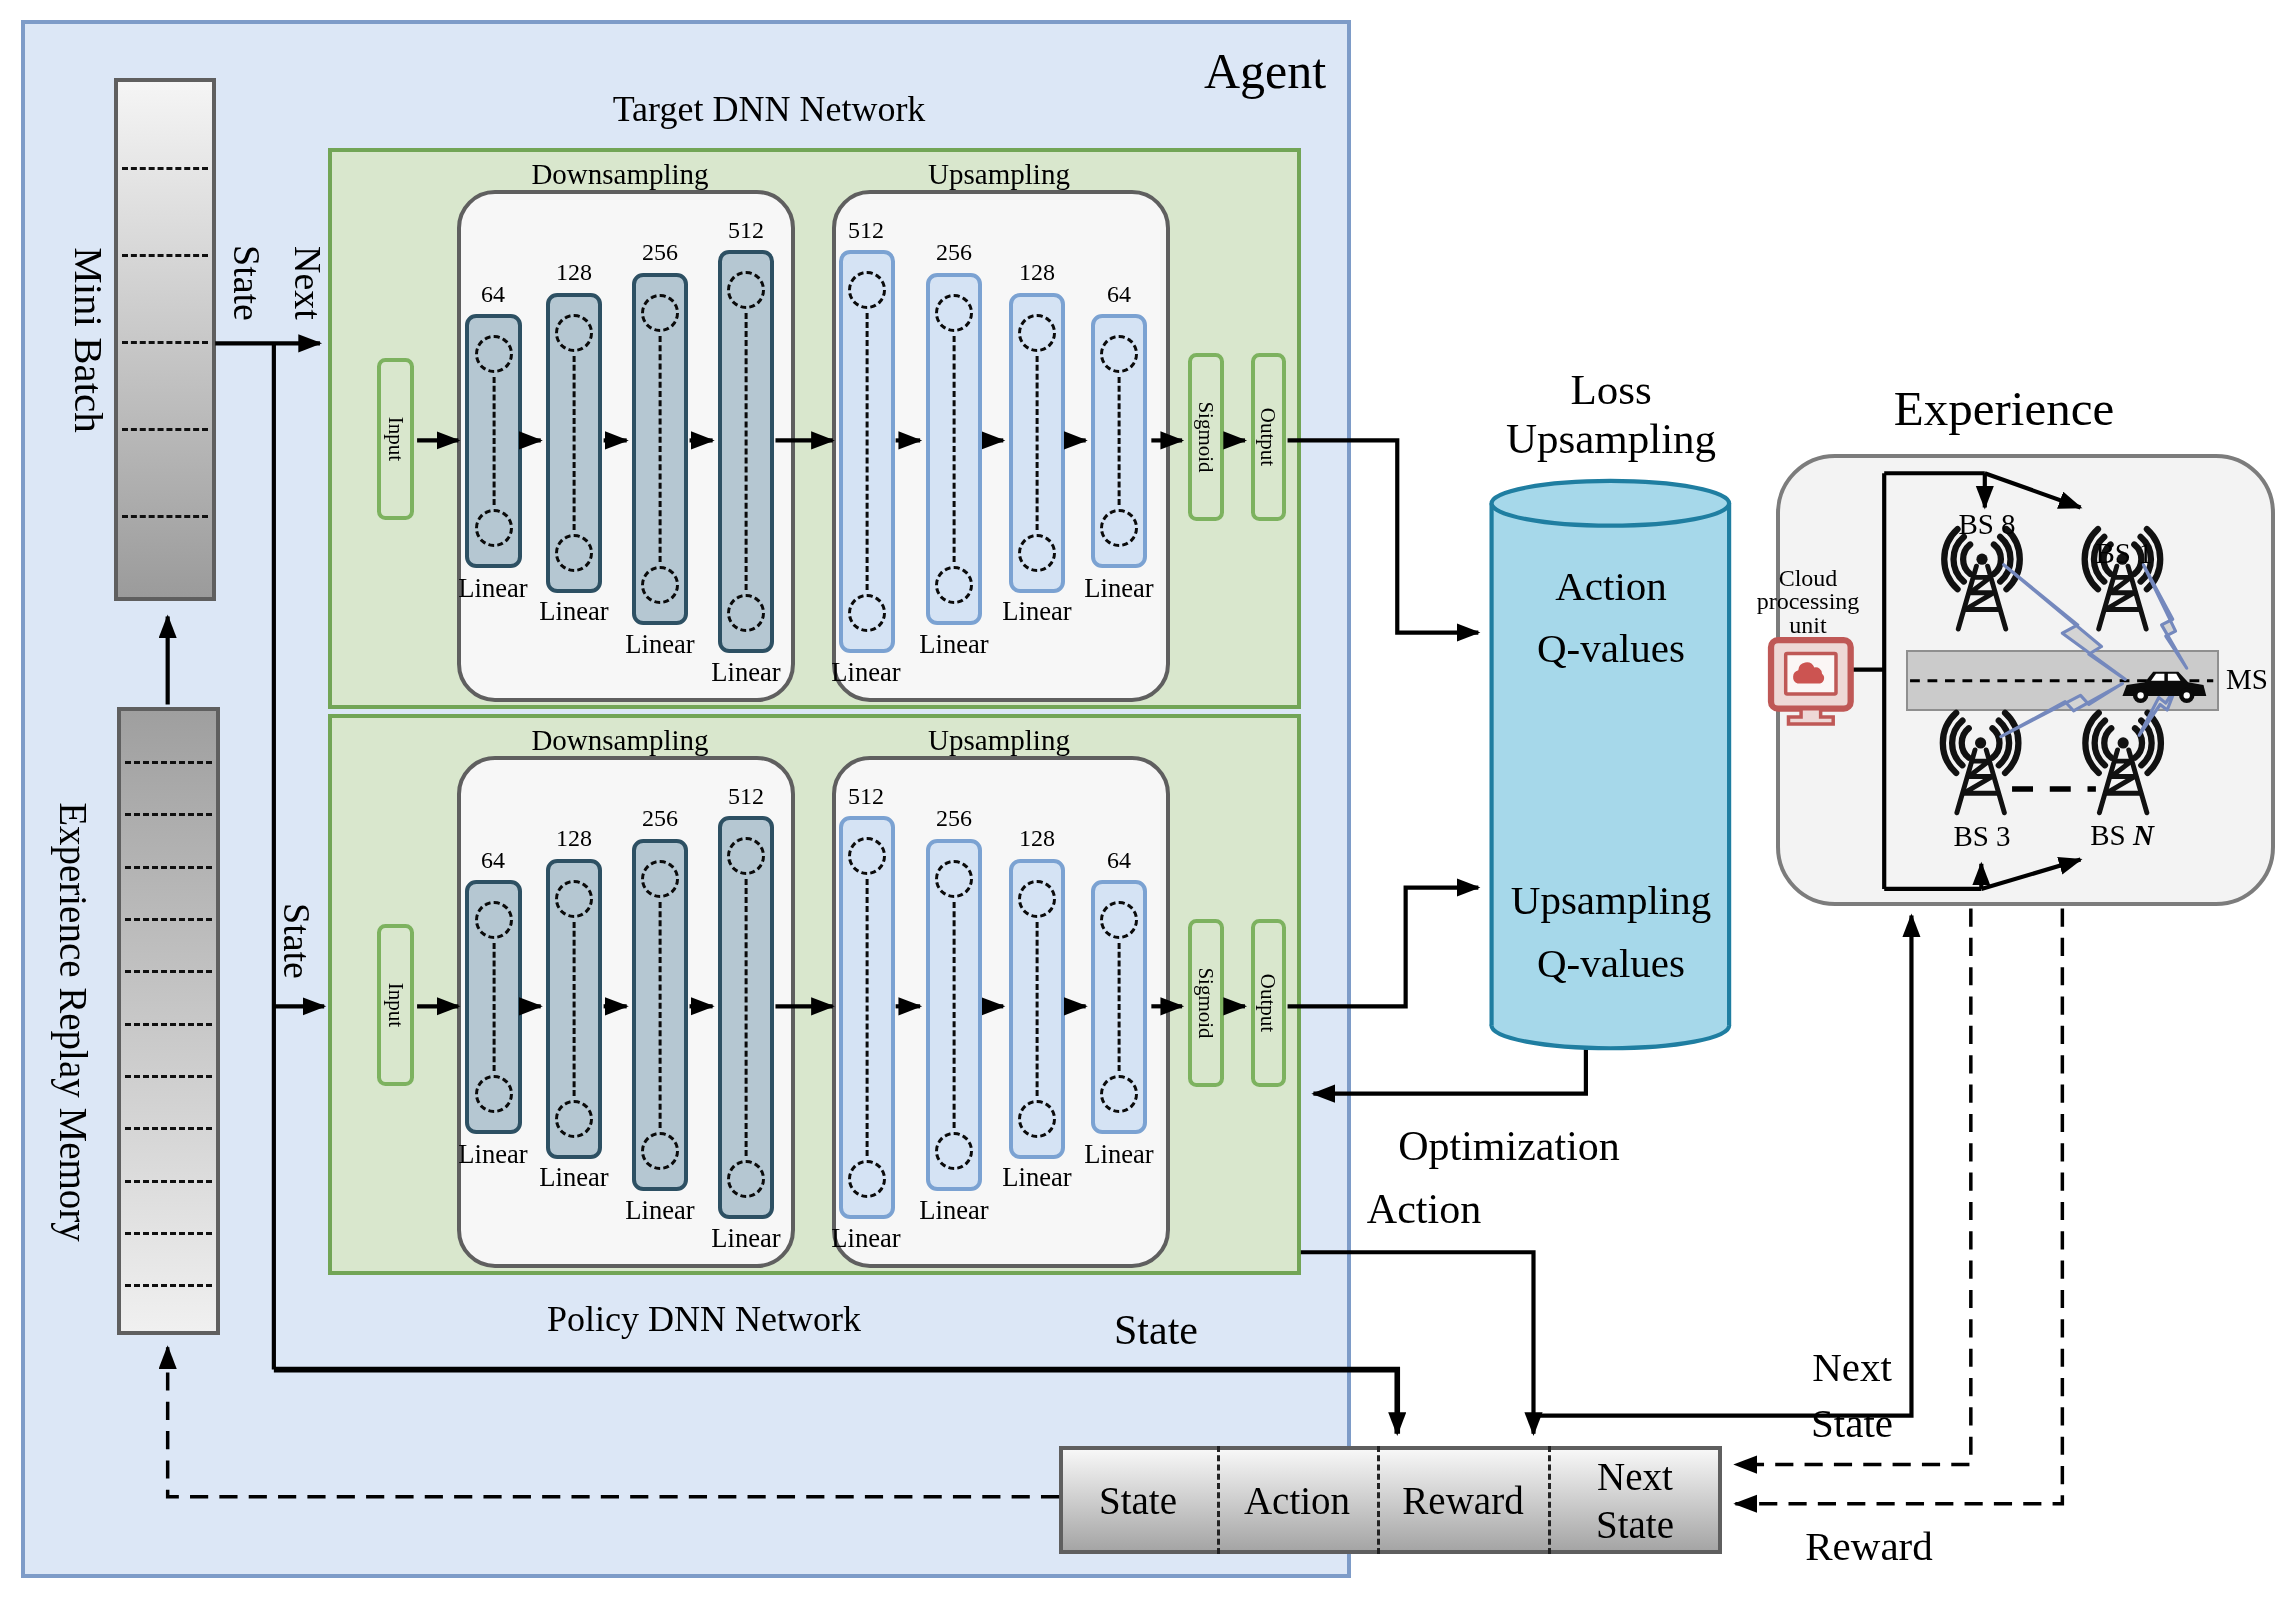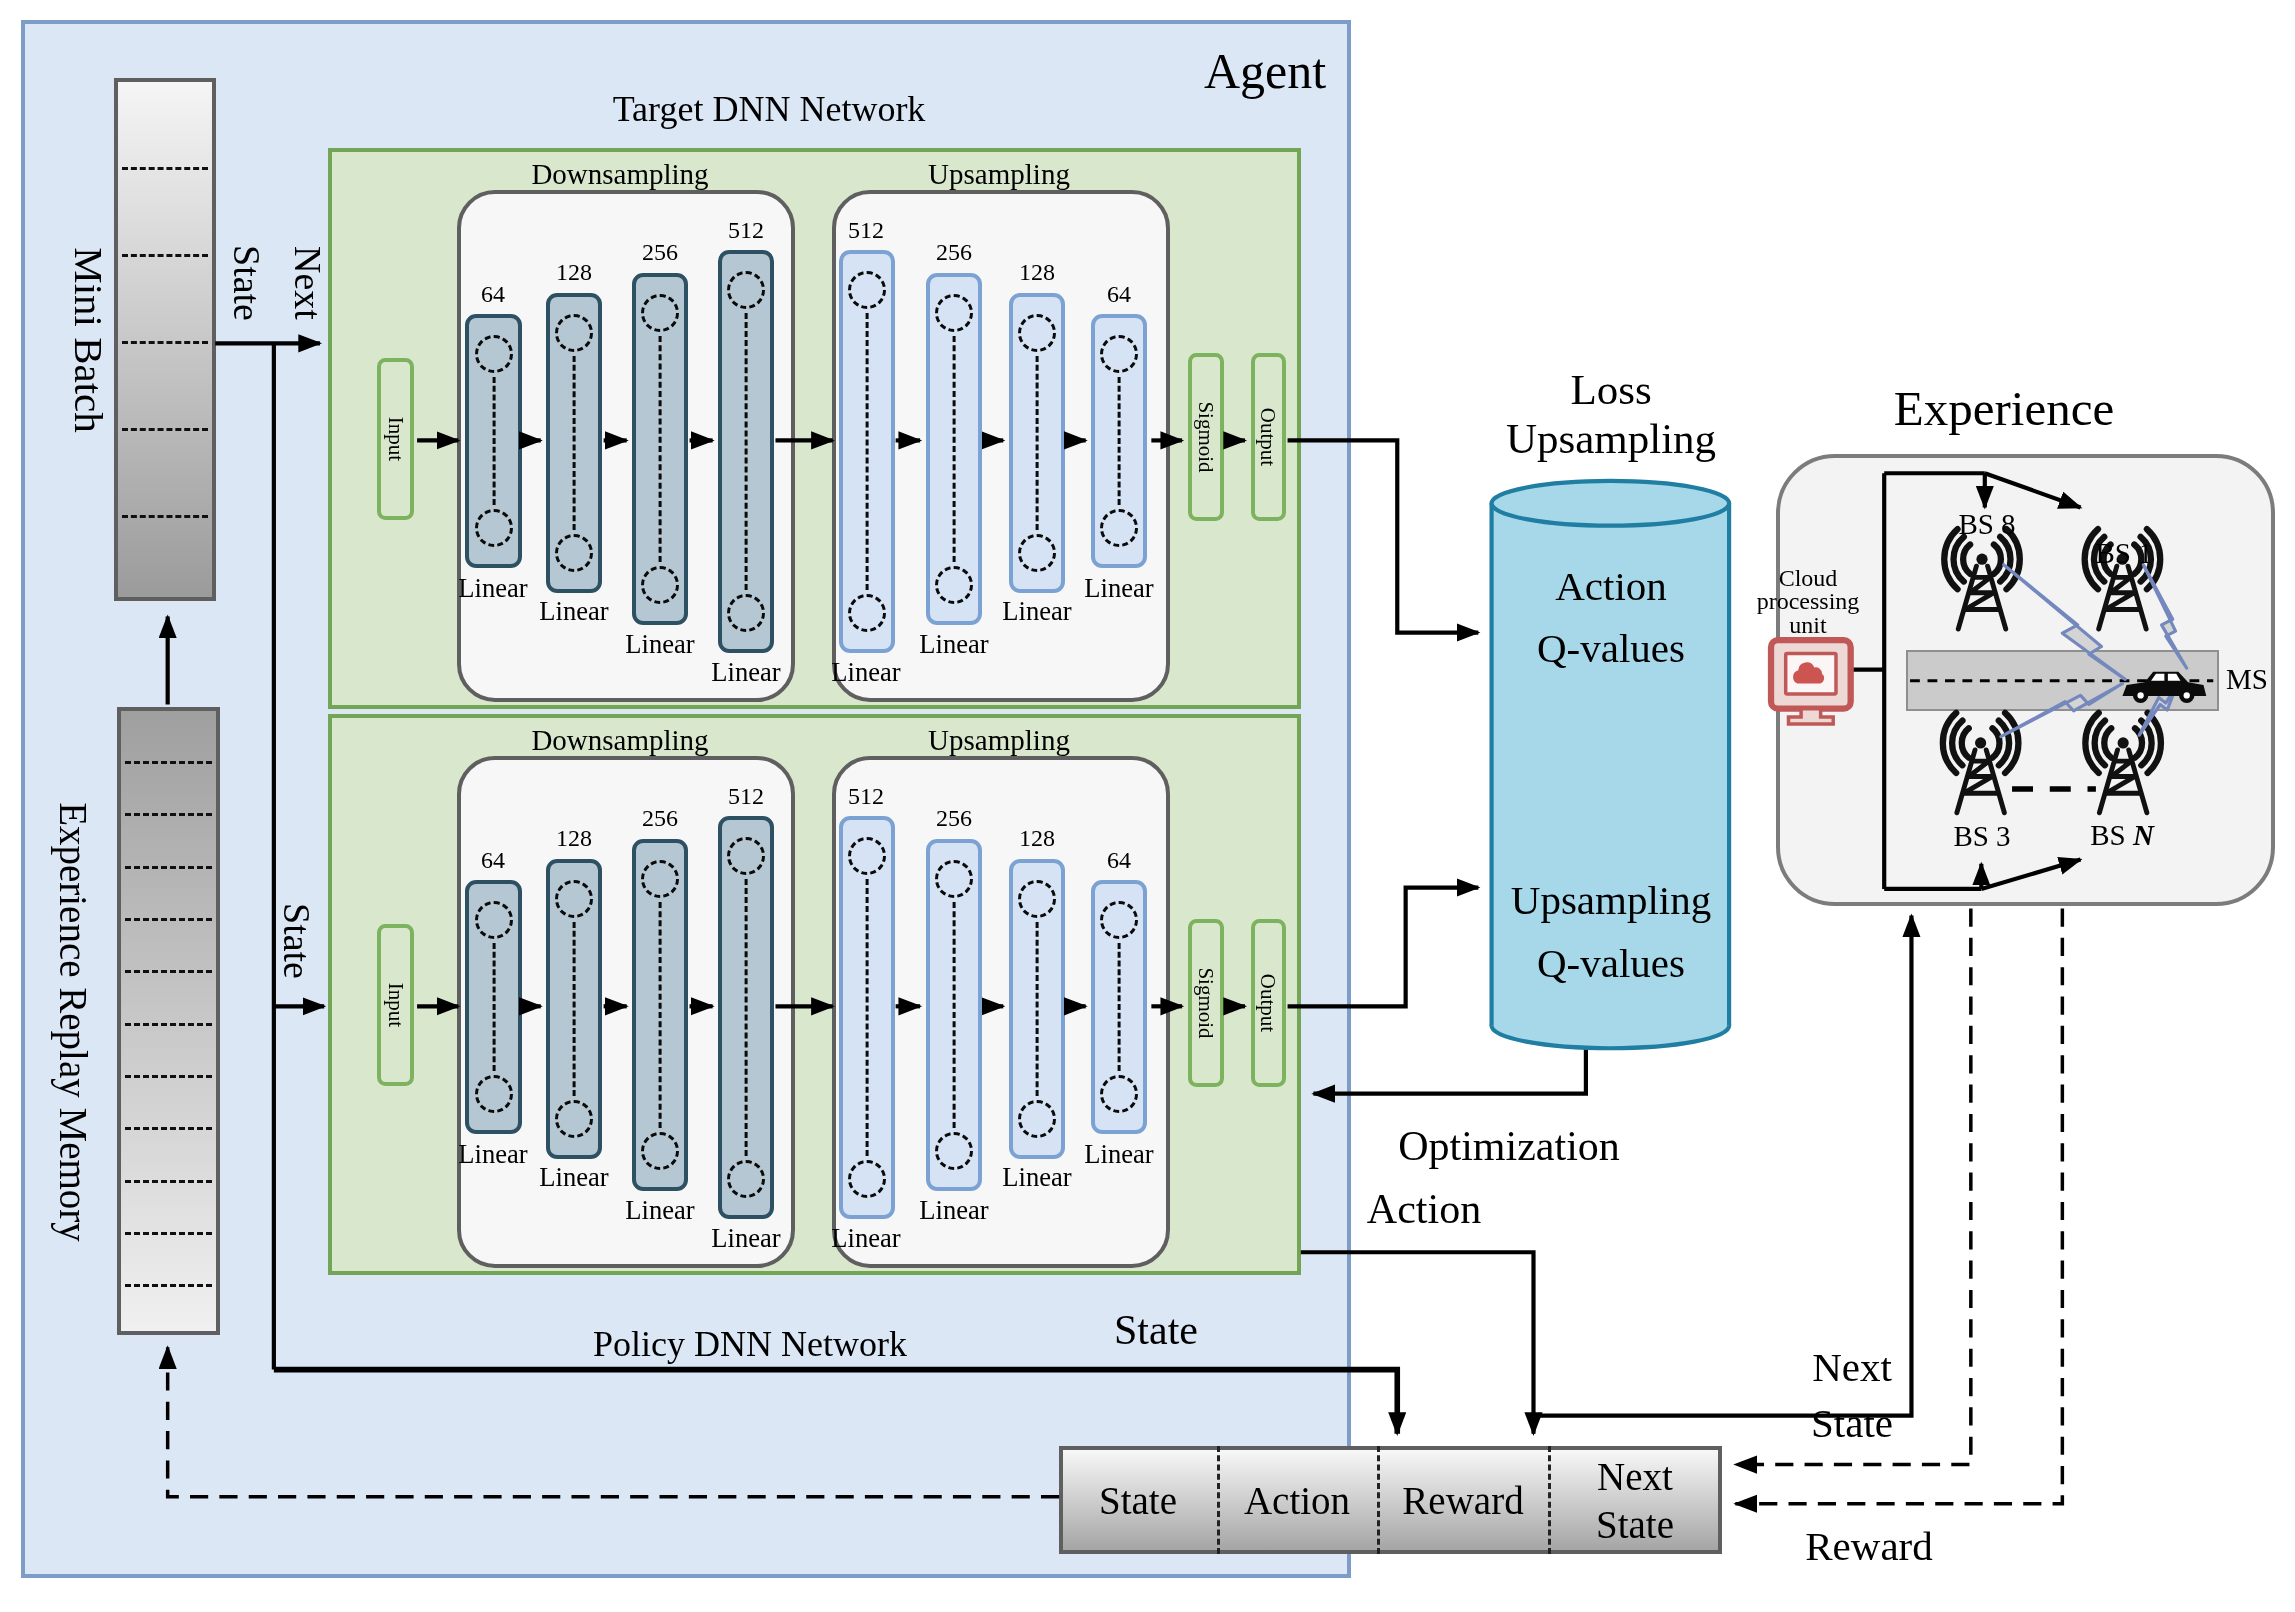--- a/index.html
+++ b/index.html
@@ -65,21 +65,21 @@
   <div class="lbl rot t58" style="left:89px;top:340px;">Mini Batch</div>
   <div class="lbl rot t56" style="left:73px;top:1022px;">Experience Replay Memory</div>
 
   <div class="lbl rot t54 ctr" style="left:277px;top:283px;line-height:1.6;">
     <div>Next</div>
     <div>State</div>
   </div>
   <div class="lbl rot t54" style="left:296px;top:941px;">State</div>
 
   <div class="lbl t68" style="left:769px;top:109px;">Target DNN Network</div>
-  <div class="lbl t68" style="left:750px;top:1319px;margin-top:25px;">Policy DNN Network</div>
+  <div class="lbl t68" style="left:704px;top:1319px;">Policy DNN Network</div>
 
   <div class="abs panel" style="top:148px;" id="panel-target"></div>
   <div class="abs panel" style="top:714px;" id="panel-policy"></div>
   <div id="panel-extras"></div>
 
   <div class="lbl t62" style="left:1611px;top:390px;">Loss</div>
   <div class="lbl t62" style="left:1611px;top:439px;">Upsampling</div>
   <div class="lbl t58" style="left:1611px;top:586px;">Action</div>
   <div class="lbl t58" style="left:1611px;top:648px;">Q-values</div>
   <div class="lbl t58" style="left:1611px;top:900px;">Upsampling</div>

